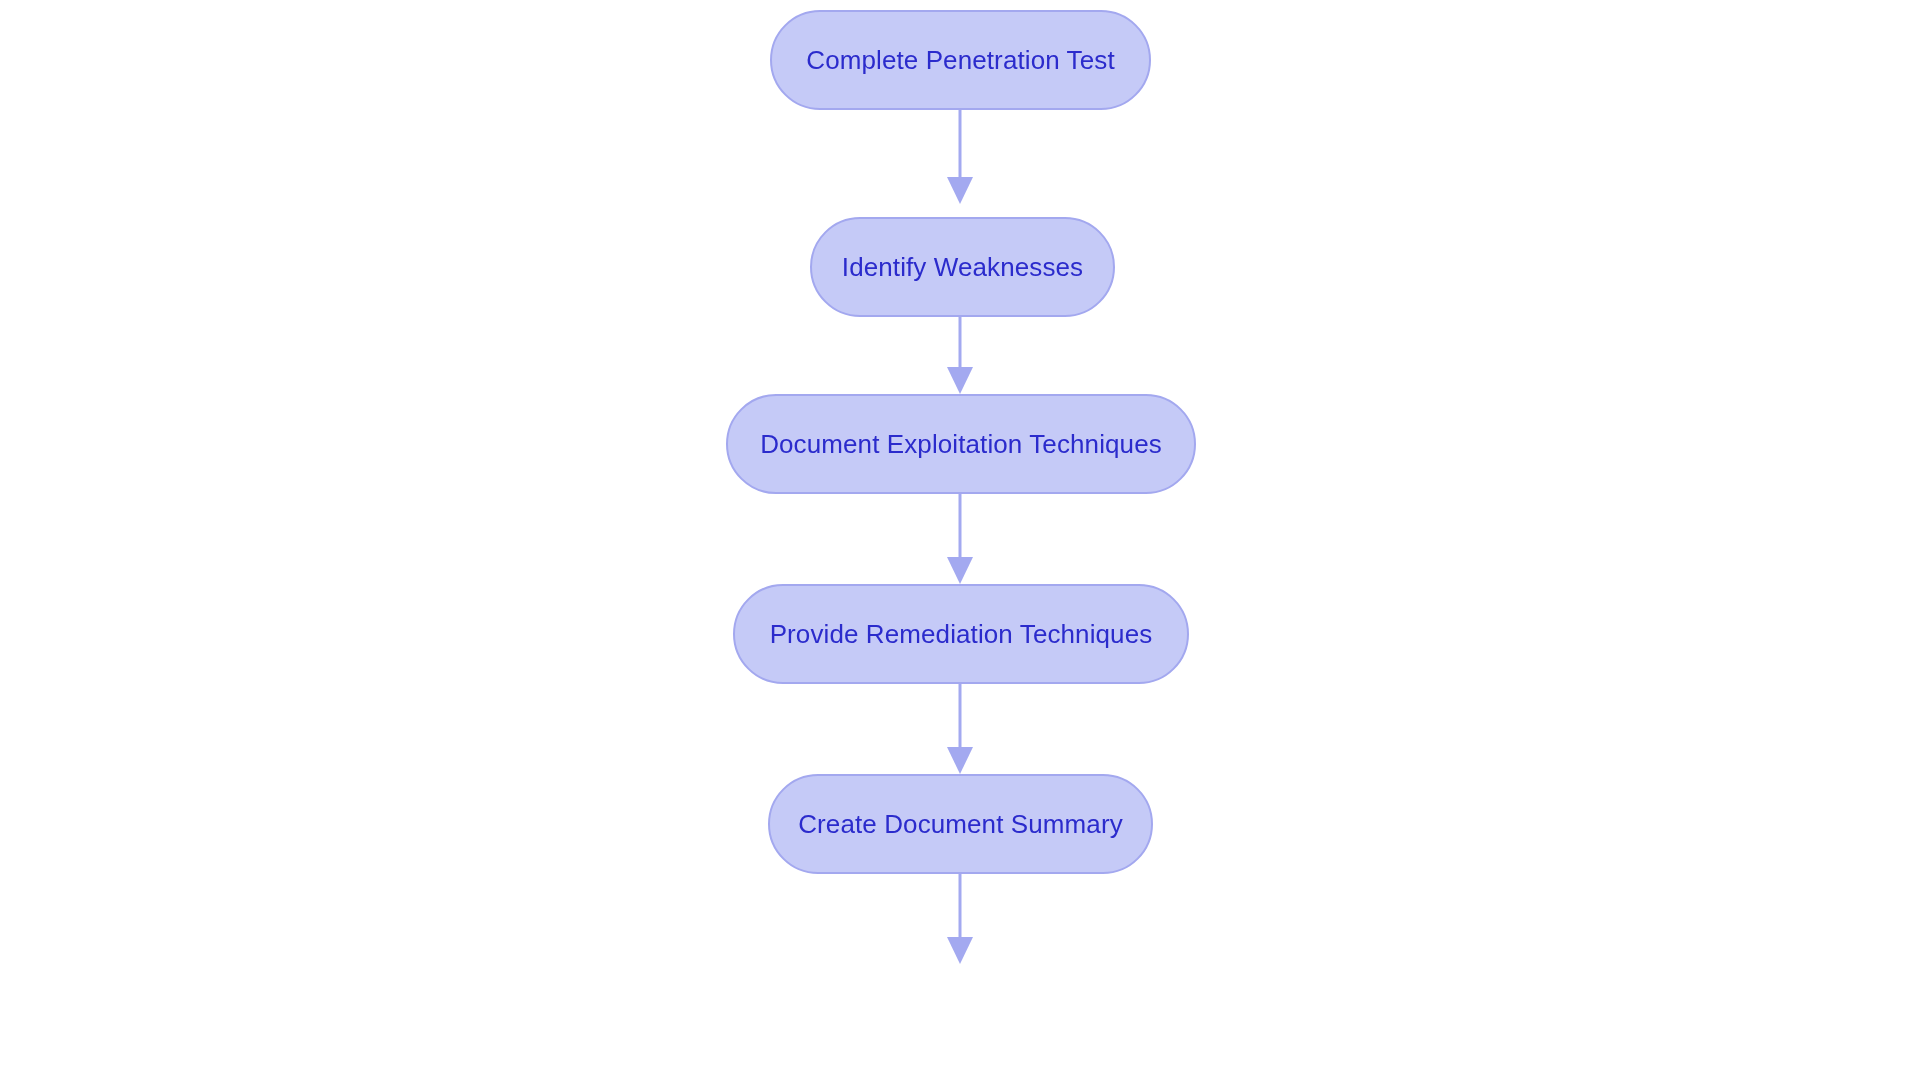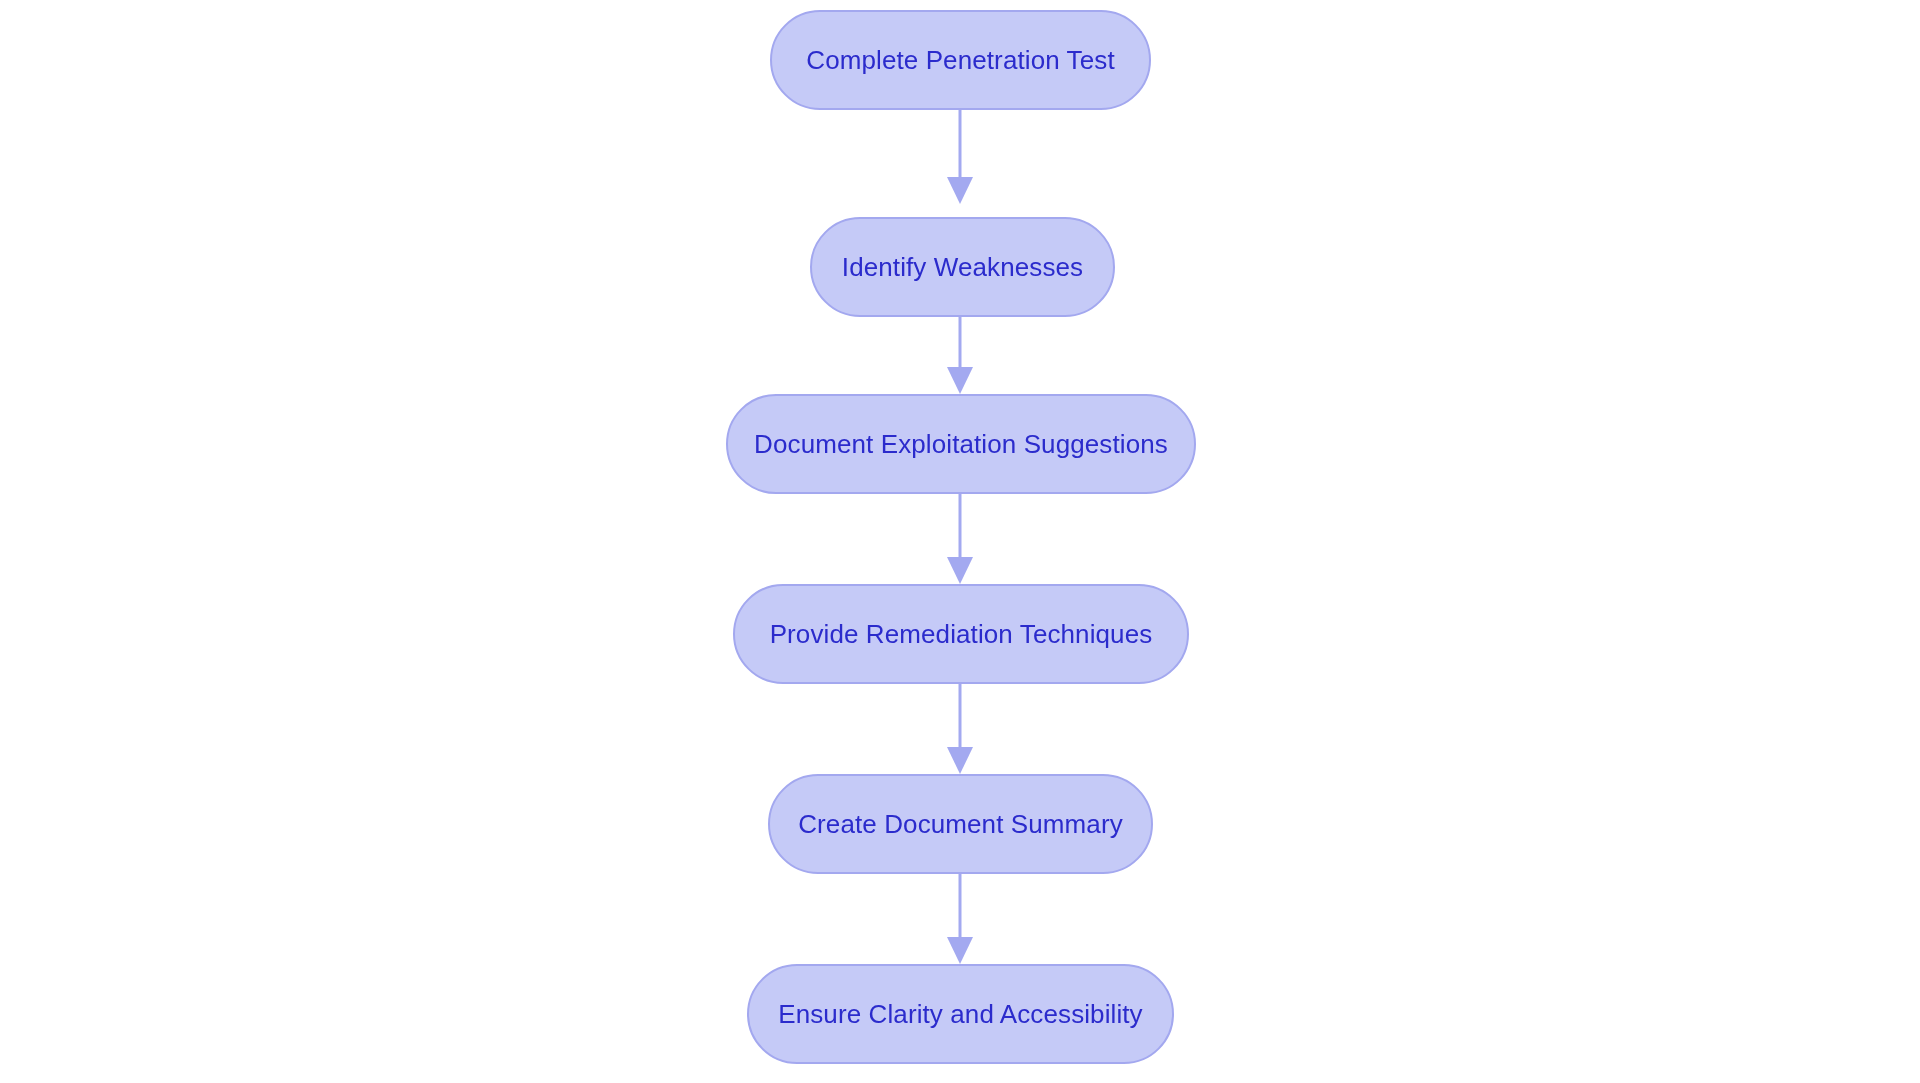--- a/index.html
+++ b/index.html
@@ -108,28 +108,25 @@
 
   <div class="node n1">
     <span class="node-label">Complete Penetration Test</span>
   </div>
 
   <div class="node n2">
     <span class="node-label">Identify Weaknesses</span>
   </div>
 
   <div class="node n3">
-    <span class="node-label">Document Exploitation Suggestions</span>
+    <span class="node-label">Document Exploitation Techniques</span>
   </div>
 
   <div class="node n4">
     <span class="node-label">Provide Remediation Techniques</span>
   </div>
 
   <div class="node n5">
     <span class="node-label">Create Document Summary</span>
   </div>
 
-  <div class="node n6">
-    <span class="node-label">Ensure Clarity and Accessibility</span>
-  </div>
 
 </div>
 
 </body></html>

